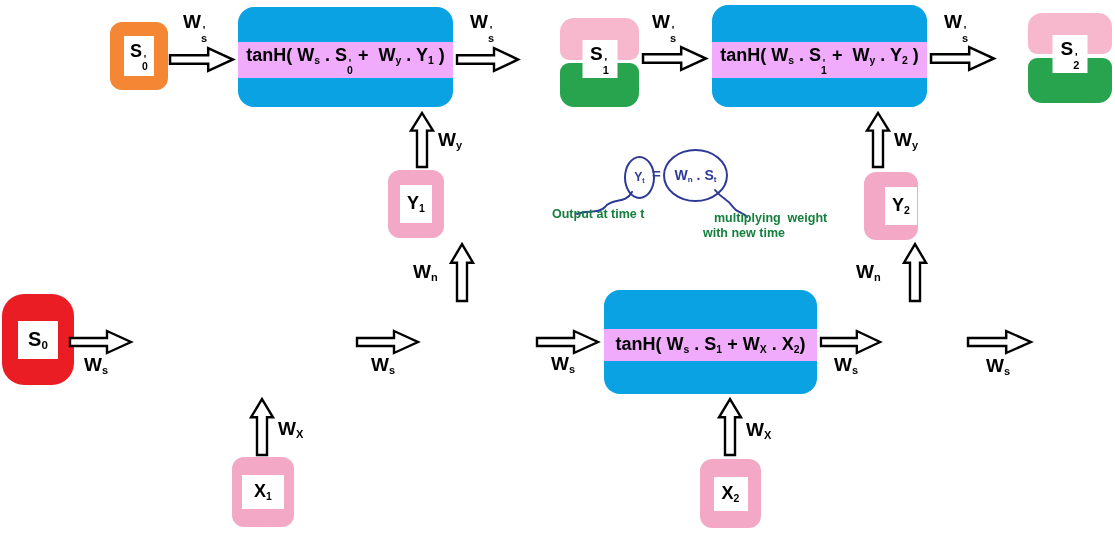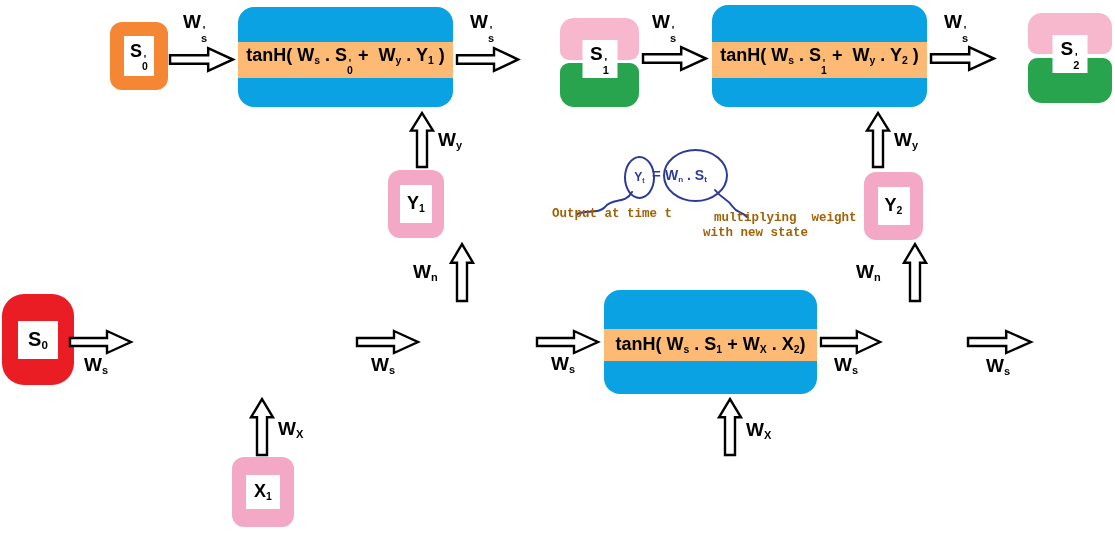--- a/index.html
+++ b/index.html
@@ -4,43 +4,43 @@
 <style>
   html,body{margin:0;padding:0;background:#fff;}
   .canvas{position:relative;width:1115px;height:534px;background:#fff;overflow:hidden;
           font-family:"Liberation Sans",sans-serif;font-weight:bold;color:#000;}
   .abs{position:absolute;}
   
   .chip{position:absolute;display:flex;align-items:center;justify-content:center;}
   .chip-inner{background:#fff;display:flex;align-items:center;justify-content:center;}
   
   .tanh{position:absolute;background:var(--blue);border-radius:16px;}
-  .band{position:absolute;left:0;right:0;background:#fdba74;display:flex;align-items:center;justify-content:center;}
+  .band{position:absolute;left:0;right:0;background:#f0abfc;display:flex;align-items:center;justify-content:center;}
   .eq{white-space:pre;font-size:18px;}
   
   .split{position:absolute;}
   .split-top{position:absolute;left:0;right:0;top:0;background:var(--pink_soft);border-radius:14px 14px 9px 9px;}
   .split-bottom{position:absolute;left:0;right:0;bottom:0;background:var(--green);border-radius:9px 9px 14px 14px;}
   .split-label{position:absolute;left:50%;top:46%;transform:translate(-50%,-50%);
                background:#fff;display:flex;align-items:center;justify-content:center;}
   
   .wlbl{position:absolute;font-size:19px;white-space:pre;}
   
   sub{font-size:0.58em;line-height:1;vertical-align:-0.3em;}
   .stk{display:inline-flex;flex-direction:column;align-items:center;font-size:0.58em;line-height:0.72;vertical-align:-0.55em;}
   
   .arrow{position:absolute;overflow:visible;}
   .arrow polygon{fill:#fff;stroke:#000;stroke-width:2.4;stroke-linejoin:miter;}
   
   .ann-circle{position:absolute;border:2px solid var(--ink);border-radius:50%;
               display:flex;align-items:center;justify-content:center;color:var(--ink);font-size:12px;}
   .ann-ellipse{position:absolute;border:2px solid var(--ink);border-radius:50%;
-               display:flex;align-items:center;color:var(--ink);font-size:14px;white-space:pre;}
+               display:flex;align-items:center;justify-content:center;color:var(--ink);font-size:14px;white-space:pre;}
   .ann-eq{position:absolute;color:var(--ink);font-size:15px;}
-  .callout{position:absolute;font-size:12.5px;white-space:pre;color:#a16207;font-family:Liberation Mono, monospace;}
+  .callout{position:absolute;font-size:12.5px;white-space:pre;color:#15803d;}
   .curves path{fill:none;stroke:var(--ink);stroke-width:2;stroke-linecap:round;}
 </style>
 </head>
 <body>
 
 <div class="canvas">
 
   <div class="chip" style="left:110px;top:22px;width:58px;height:68px;background:var(--orange);border-radius:12px;">
     <div class="chip-inner" style="width:30px;height:40px;font-size:18px;">
       <span><span>S</span><span class="stk">
@@ -118,21 +118,21 @@
   <svg class="arrow" style="left:450px;top:242px;width:24px;height:60px;" viewBox="0 0 24 58" preserveAspectRatio="none">
     <polygon points="7,57 7,20 1,20 12,2 23,20 17,20 17,57"></polygon>
     </svg>
   <div class="wlbl" style="left:413px;top:261px;"><span>W</span><sub>n</sub></div>
 
   <svg class="arrow" style="left:866px;top:111px;width:24px;height:57px;" viewBox="0 0 24 58" preserveAspectRatio="none">
     <polygon points="7,57 7,20 1,20 12,2 23,20 17,20 17,57"></polygon>
     </svg>
   <div class="wlbl" style="left:894px;top:129px;"><span>W</span><sub>y</sub></div>
 
-  <div class="chip" style="left:864px;top:172px;width:59px;height:68px;background:var(--pink);border-radius:12px;">
+  <div class="chip" style="left:864px;top:172px;width:34px;height:68px;background:var(--pink);border-radius:12px;padding-left:20px;">
     <div class="chip-inner" style="width:32px;height:38px;font-size:18px;">
       <span><span>Y</span><sub>2</sub></span>
     </div>
   </div>
 
   <svg class="arrow" style="left:903px;top:242px;width:24px;height:60px;" viewBox="0 0 24 58" preserveAspectRatio="none">
     <polygon points="7,57 7,20 1,20 12,2 23,20 17,20 17,57"></polygon>
     </svg>
   <div class="wlbl" style="left:856px;top:261px;"><span>W</span><sub>n</sub></div>
 
@@ -142,21 +142,21 @@
   <div class="ann-eq" style="left:652px;top:165px;">=</div>
   <div class="ann-ellipse" style="left:663px;top:149px;width:61px;height:49px;">
     <span><span>W</span><sub>n</sub><span> . S</span><sub>t</sub></span>
   </div>
   <svg class="abs curves" style="left:555px;top:183px;width:215px;height:48px;" viewBox="0 0 215 48">
     <path d="M77,9 C70,22 58,14 50,24 C44,31 32,27 22,31"></path>
     <path d="M160,7 C168,17 172,15 178,24 C182,30 186,28 192,34"></path>
   </svg>
   <div class="callout" style="left:552px;top:207px;">Output at time t</div>
   <div class="callout" style="left:714px;top:211px;">multiplying  weight</div>
-  <div class="callout" style="left:703px;top:226px;">with new state</div>
+  <div class="callout" style="left:703px;top:226px;">with new time</div>
 
   <div class="chip" style="left:2px;top:294px;width:72px;height:91px;background:var(--red);border-radius:22px;align-items:center;">
     <div class="chip-inner" style="width:40px;height:38px;font-size:20px;">
       <span><span>S</span><sub>0</sub></span>
     </div>
   </div>
 
   <svg class="arrow" style="left:69px;top:329px;width:64px;height:26px;" viewBox="0 0 64 26" preserveAspectRatio="none">
     <polygon points="1,9 38,9 38,2 62,13 38,24 38,17 1,17"></polygon>
     </svg>
@@ -189,23 +189,28 @@
   <svg class="arrow" style="left:967px;top:329px;width:66px;height:26px;" viewBox="0 0 64 26" preserveAspectRatio="none">
     <polygon points="1,9 38,9 38,2 62,13 38,24 38,17 1,17"></polygon>
     </svg>
   <div class="wlbl" style="left:986px;top:355px;"><span>W</span><sub>s</sub></div>
 
   <svg class="arrow" style="left:250px;top:397px;width:24px;height:59px;" viewBox="0 0 24 58" preserveAspectRatio="none">
     <polygon points="7,57 7,20 1,20 12,2 23,20 17,20 17,57"></polygon>
     </svg>
   <div class="wlbl" style="left:278px;top:418px;"><span>W</span><sub>X</sub></div>
   <div class="chip" style="left:232px;top:457px;width:62px;height:70px;background:var(--pink);border-radius:12px;">
+    <div class="chip-inner" style="width:42px;height:34px;font-size:18px;">
+      <span><span>X</span><sub>1</sub></span>
+    </div>
+  </div>
+
+  <svg class="arrow" style="left:718px;top:397px;width:24px;height:59px;" viewBox="0 0 24 58" preserveAspectRatio="none">
+    <polygon points="7,57 7,20 1,20 12,2 23,20 17,20 17,57"></polygon>
+    </svg>
+  <div class="wlbl" style="left:746px;top:419px;"><span>W</span><sub>X</sub></div>
+  <div class="chip" style="left:700px;top:459px;width:61px;height:69px;background:var(--pink);border-radius:12px;">
     <div class="chip-inner" style="width:34px;height:34px;font-size:18px;">
-      <span><span>X</span><sub>1</sub></span>
-    </div>
-  </div>
-
-  <svg class="arrow" style="left:718px;top:397px;width:24px;height:59px;" viewBox="0 0 24 58" preserveAspectRatio="none">
-    <polygon points="7,57 7,20 1,20 12,2 23,20 17,20 17,57"></polygon>
-    </svg>
-  <div class="wlbl" style="left:746px;top:419px;"><span>W</span><sub>X</sub></div>
+      <span><span>X</span><sub>2</sub></span>
+    </div>
+  </div>
 
 </div>
 
 </body></html>

